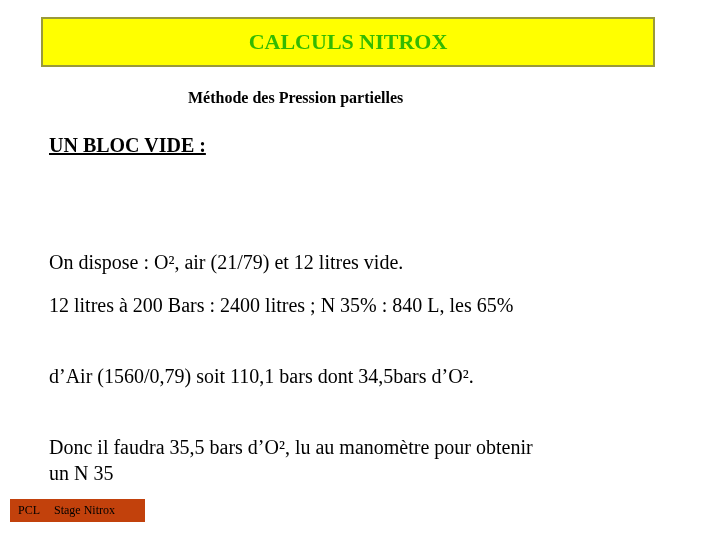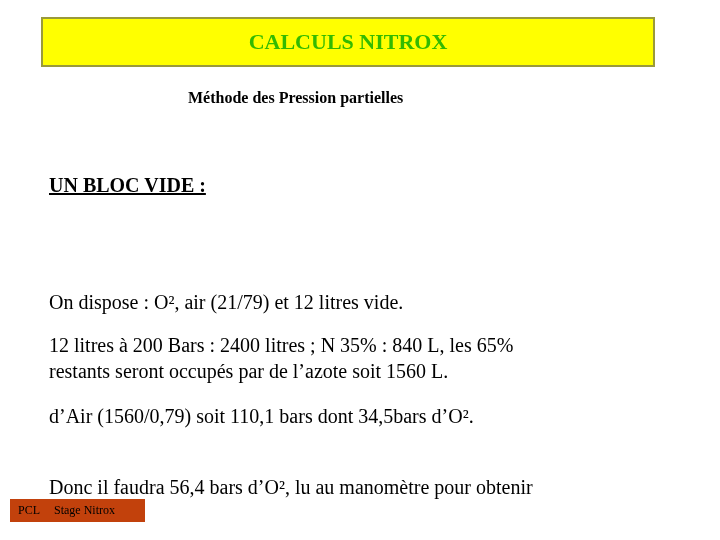--- a/index.html
+++ b/index.html
@@ -11,21 +11,21 @@
       position: absolute; left: 41px; top: 17px; width: 610px; height: 46px;
       background: #ffff00; border: 2px solid #9a9a3a;
       display: flex; align-items: center; justify-content: center;
     }
     .title-text {
       font-weight: bold; font-size: 22px; color: #33bb00; letter-spacing: 0px;
     }
     .subtitle {
       position: absolute; left: 188px; top: 89px; font-weight: bold; font-size: 16px;
     }
-    .content { position: absolute; left: 49px; top: 132px; width: 640px; margin-top: 40px; }
+    .content { position: absolute; left: 49px; top: 132px; width: 640px; }
     .heading {
       font-weight: bold; font-size: 20px; text-decoration: underline; margin: 0; line-height: 26px;
     }
     .para { font-size: 20px; line-height: 26px; margin: 0; }
     .p1 { position: absolute; left: 0; top: 46px; }
     .p2 { position: absolute; left: 0; top: 117px; }
     .p3 { position: absolute; left: 0; top: 160px; }
     .p4 { position: absolute; left: 0; top: 231px; }
     .p5 { position: absolute; left: 0; top: 302px; }
     .footer {
@@ -47,27 +47,26 @@
 <div class="content">
   <p class="heading">UN BLOC VIDE :</p>
 
   <div class="para p1">
   </div>
   <div class="para p2">
     <div>On dispose : O², air (21/79) et 12 litres vide.</div>
   </div>
   <div class="para p3">
     <div>12 litres à 200 Bars : 2400 litres ; N 35% : 840 L, les 65%</div>
-    <div>restants seront occupés par de l’azote soit 1560 L.</div>
   </div>
   <div class="para p4">
     <div>d’Air (1560/0,79) soit 110,1 bars dont 34,5bars d’O².</div>
   </div>
   <div class="para p5">
-    <div>Donc il faudra 56,4 bars d’O², lu au manomètre pour obtenir</div>
+    <div>Donc il faudra 35,5 bars d’O², lu au manomètre pour obtenir</div>
     <div>un N 35</div>
   </div>
 </div>
 
 <div class="footer">
   <span>PCL</span>
   <span class="f2">Stage Nitrox</span>
 </div>
 
 </body></html>

